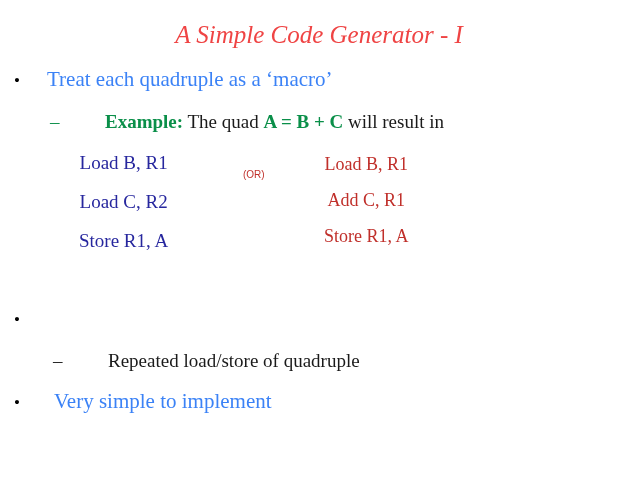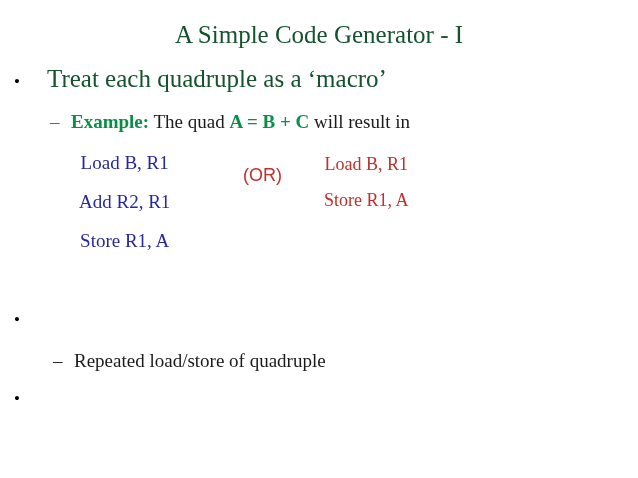--- a/index.html
+++ b/index.html
@@ -19,45 +19,46 @@
 
   
   .slide-title {
     position: absolute;
     left: 0;
     top: 20px;
     width: 638px;
     text-align: center;
     font-size: 25px;
     line-height: 30px;
-    color: #14532d;
+    color: #ef4444;
     font-family: "Liberation Serif", "DejaVu Serif", serif;
     white-space: nowrap;
+    font-style: italic;
   }
 
   
   .bullet-row {
     position: absolute;
     display: flex;
     align-items: baseline;
     white-space: nowrap;
   }
   .bullet-mark {
     display: inline-block;
     width: 14px;
     text-align: left;
     font-size: 17px;
     line-height: 1;
     color: #000000;
     font-family: "Liberation Serif", "DejaVu Serif", serif;
   }
   .bullet-text {
-    font-size: 25px;
+    font-size: 21px;
     line-height: 22px;
-    color: #14532d;
+    color: #3b82f6;
     font-family: "Liberation Serif", "DejaVu Serif", serif;
     text-align: center;
   }
 
   
   #bullet-macro      { left: 14px; top: 68px; }
   #bullet-macro .bullet-mark  { width: 33px; }
   #bullet-inefficient{ left: 14px; top: 311px; }
   #bullet-inefficient .bullet-mark { width: 33px; }
   #bullet-verysimple { left: 14px; top: 390px; }
@@ -80,20 +81,21 @@
   #subbullet-example { left: 50px; top: 111px; }
   #subbullet-example .dash-mark { color: #0a8f49; }
   #subbullet-repeated { left: 53px; top: 350px; }
   #subbullet-repeated .dash-mark { color: #1a1a1a; }
 
   .sub-text {
     font-size: 19px;
     line-height: 22px;
     color: #1a1a1a;
     font-family: "Liberation Serif", "DejaVu Serif", serif;
+    margin-left: 34px;
   }
   .green-bold {
     color: #0a8f49;
     font-weight: bold;
   }
   .green-expr {
     color: #0a8f49;
     font-weight: bold;
   }
 
@@ -122,21 +124,21 @@
     height: 36px;
     line-height: 24px;
   }
 
   
   #or-label {
     position: absolute;
     left: 243px;
     top: 166px;
     font-family: "Liberation Sans", "DejaVu Sans", sans-serif;
-    font-size: 18px;
+    font-size: 10px;
     line-height: 18px;
     color: #c0302b;
     white-space: nowrap;
   }
 </style>
 </head>
 <body>
 
 <div id="slide">
 
@@ -147,37 +149,39 @@
     <span class="bullet-text">Treat each quadruple as a ‘macro’</span>
   </div>
 
   <div class="subbullet-row" id="subbullet-example">
     <span class="dash-mark">–</span>
     <span class="sub-text"><span class="green-bold">Example:</span><span> The quad </span><span class="green-expr">A = B + C</span><span> will result in</span></span>
   </div>
 
   <div class="code-block" id="code-block-left">
     <div class="code-line">Load B, R1</div>
-    <div class="code-line">Add R2, R1</div>
+    <div class="code-line">Load C, R2</div>
     <div class="code-line">Store R1, A</div>
   </div>
 
   <div id="or-label">(OR)</div>
 
   <div class="code-block" id="code-block-right">
     <div class="code-line">Load B, R1</div>
+    <div class="code-line">Add C, R1</div>
     <div class="code-line">Store R1, A</div>
   </div>
 
   <div class="bullet-row" id="bullet-inefficient">
     <span class="bullet-mark">•</span>
   </div>
 
   <div class="subbullet-row" id="subbullet-repeated">
     <span class="dash-mark">–</span>
     <span class="sub-text">Repeated load/store of quadruple</span>
   </div>
 
   <div class="bullet-row" id="bullet-verysimple">
     <span class="bullet-mark">•</span>
+    <span class="bullet-text">Very simple to implement</span>
   </div>
 
 </div>
 
 </body></html>

